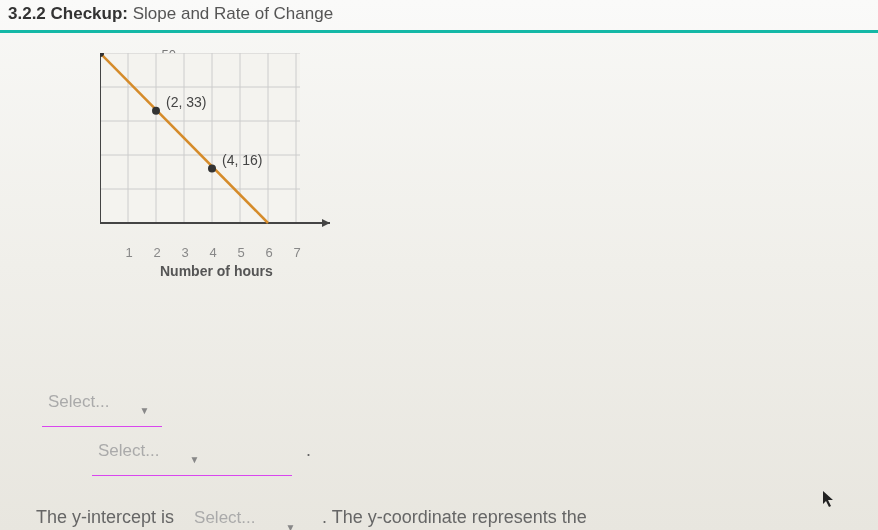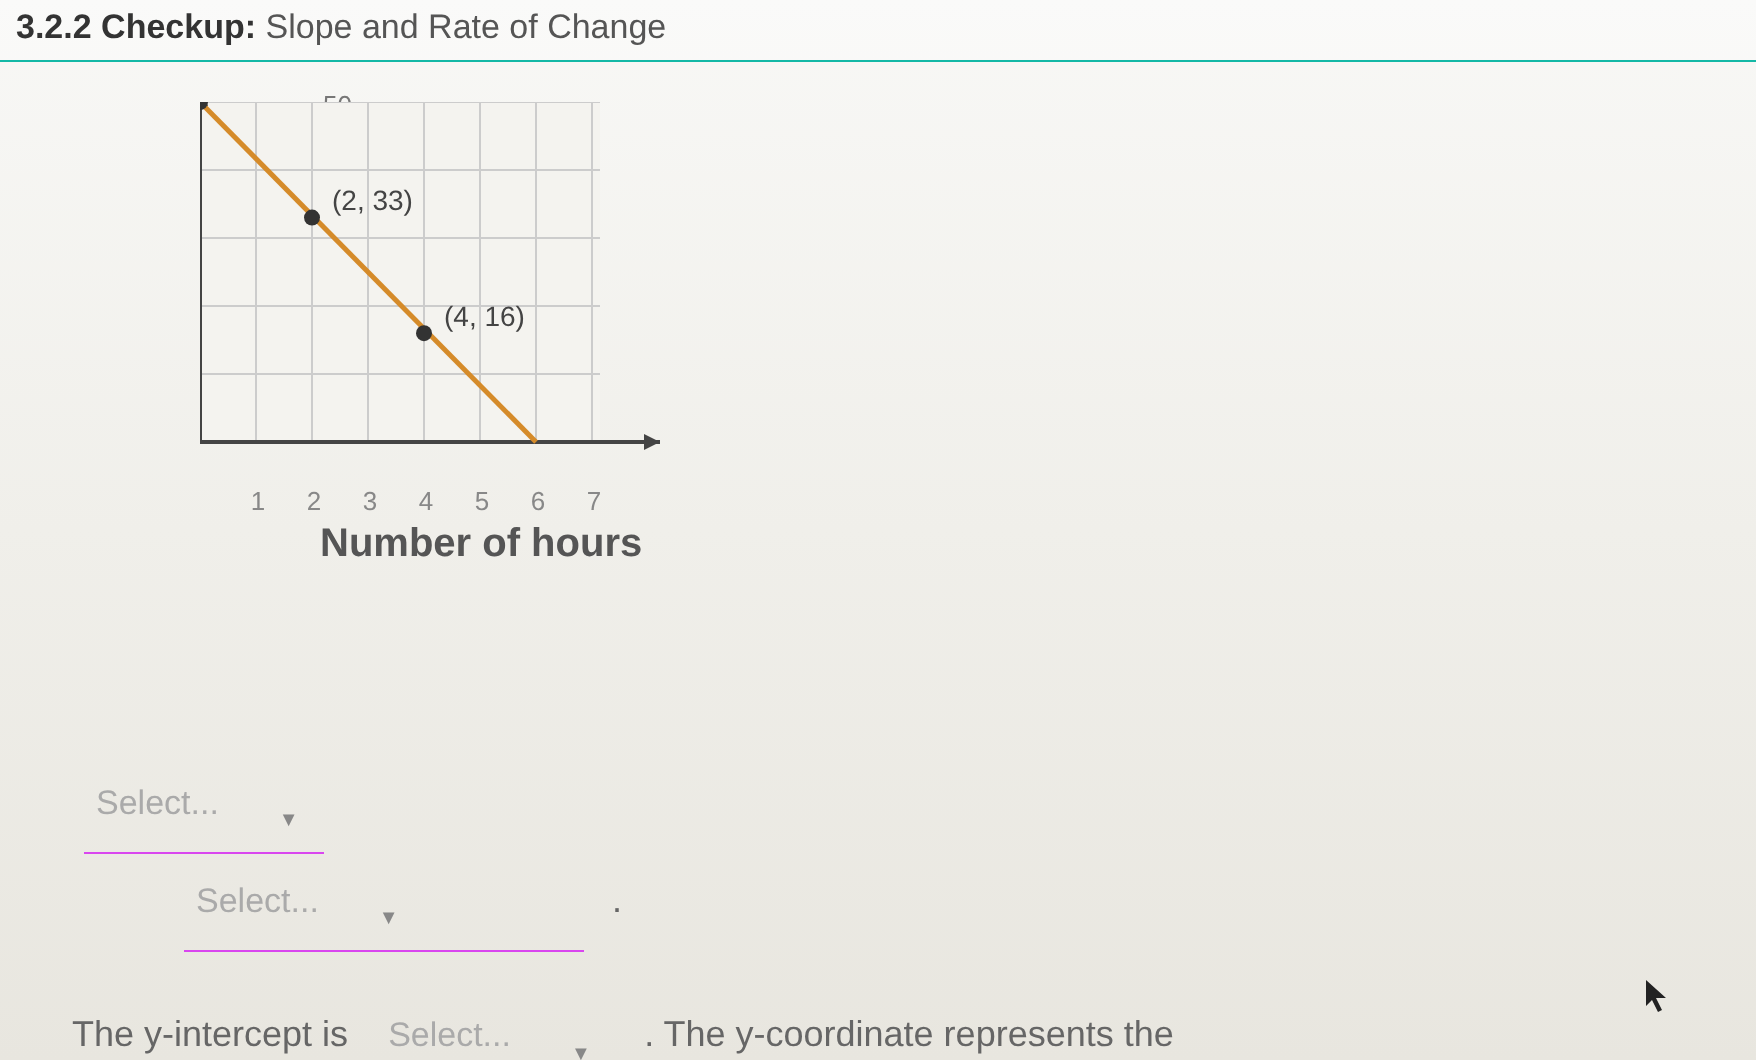--- a/index.html
+++ b/index.html
@@ -6,39 +6,39 @@
     body {
       width: 878px;
       height: 530px;
       font-family: Arial, Helvetica, sans-serif;
       background: linear-gradient(180deg, #f8f8f6 0%, #f0efea 50%, #e8e6df 100%);
       overflow: hidden;
       position: relative;
     }
     .header {
       padding: 4px 8px 6px 8px;
-      border-bottom: 1px solid #14b8a6;
+      border-bottom: 3px solid #14b8a6;
       font-size: 17px;
       color: #333;
       background: rgba(255,255,255,0.3);
     }
     .header .num { font-weight: bold; }
     .header .checkup { font-weight: bold; }
     .header .topic { font-weight: normal; color: #555; }
     .chart-area {
       position: relative;
       margin: 20px 0 0 40px;
       width: 340px;
       height: 240px;
     }
     .xaxis-label {
       position: absolute;
       left: 120px;
       top: 210px;
-      font-size: 20px;
+      font-size: 14px;
       font-weight: bold;
       color: #555;
     }
     .plot {
       position: absolute;
       left: 60px;
       top: 0;
       width: 260px;
       height: 200px;
     }

